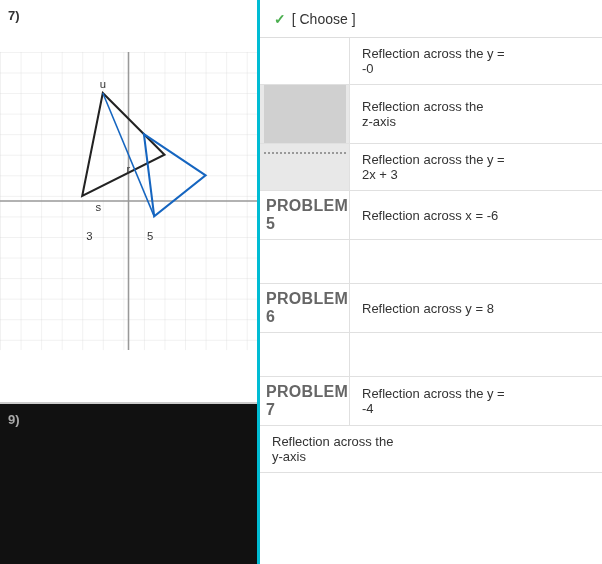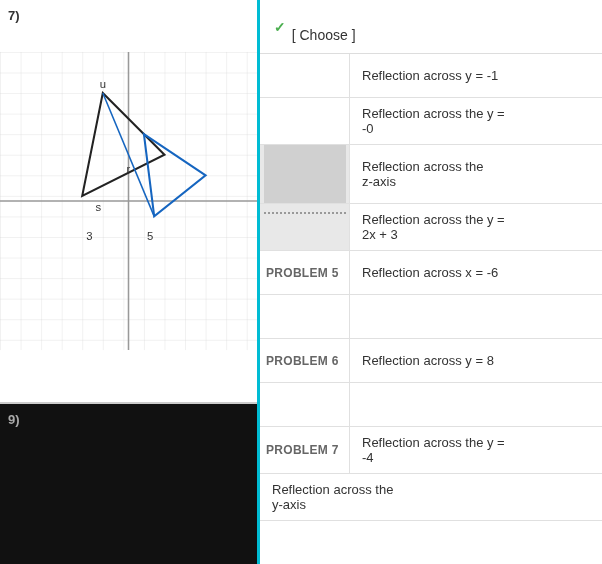--- a/index.html
+++ b/index.html
@@ -75,34 +75,33 @@
 
     .checkmark {
       color: #4caf50;
       font-size: 14px;
       font-weight: bold;
     }
 
     .dropdown-label {
       font-size: 14px;
       color: #333;
-      margin-top: 17px;
     }
 
     .section-row {
       display: flex;
       border-bottom: 1px solid #e0e0e0;
       min-height: 44px;
     }
 
     .section-label {
       width: 90px;
       min-width: 90px;
       padding: 6px 6px;
-      font-size: 12px;
+      font-size: 16px;
       font-weight: bold;
       color: #666;
       text-transform: uppercase;
       letter-spacing: 0.3px;
       display: flex;
       align-items: center;
       border-right: 1px solid #e0e0e0;
     }
 
     .option-cell {
@@ -197,24 +196,20 @@
   </div>
 </div>
 
 <div class="right-panel">
 
   <div class="dropdown-header">
     <span class="checkmark">✓</span>
     <span class="dropdown-label">[ Choose ]</span>
   </div>
 
-  <div class="section-row">
-    <div class="section-label"></div>
-    <div class="option-cell">Reflection across y = -1</div>
-  </div>
 
   <div class="section-row">
     <div class="section-label"></div>
     <div class="option-cell">Reflection across the y =<br>-0</div>
   </div>
 
   <div class="thumb-row">
     <div class="thumb-cell">
       <div class="thumb-img"></div>
     </div>

